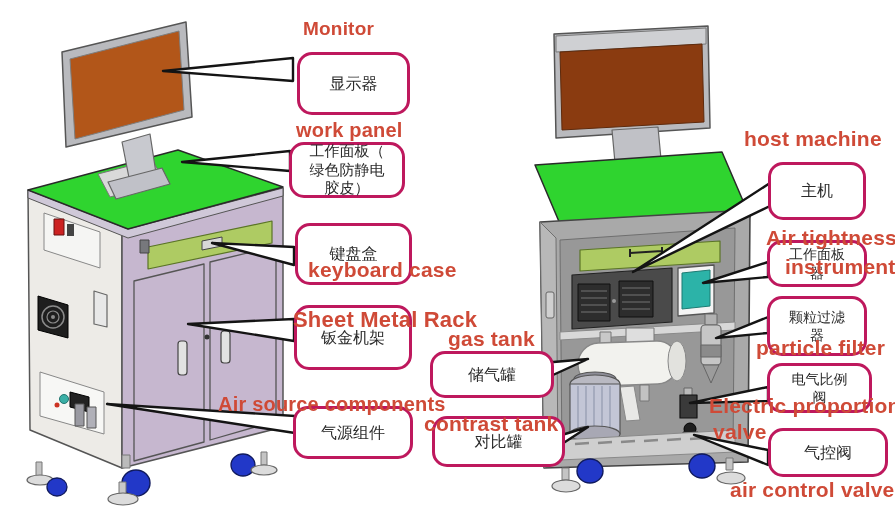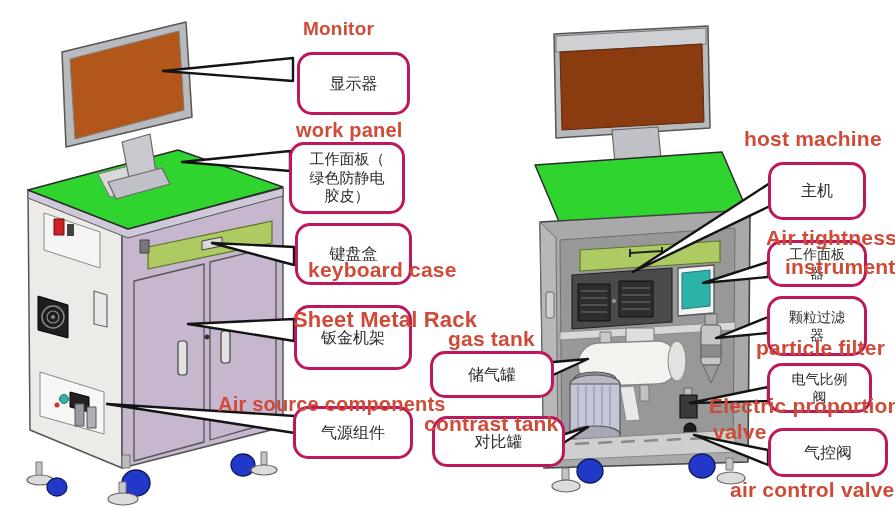--- a/index.html
+++ b/index.html
@@ -193,21 +193,21 @@
     <polygon points="768,317 716,338 768,333"></polygon>
     <polygon points="768,387 690,403 768,401"></polygon>
     <polygon points="768,450 694,435 768,465"></polygon>
   </g>
 </svg>
 
 <div class="callout cn16" style="left:297px;top:52px;width:113px;height:63px;">
   <span>显示器</span>
 </div>
 
-<div class="callout cn15" style="left:289px;top:142px;width:116px;height:72px;">
+<div class="callout cn15" style="left:289px;top:142px;width:116px;height:56px;">
   <span>工作面板（</span>
   <span>绿色防静电</span>
   <span>胶皮）</span>
 </div>
 
 <div class="callout cn16" style="left:295px;top:223px;width:117px;height:62px;">
   <span>键盘盒</span>
 </div>
 
 <div class="callout cn16" style="left:294px;top:305px;width:118px;height:65px;">

